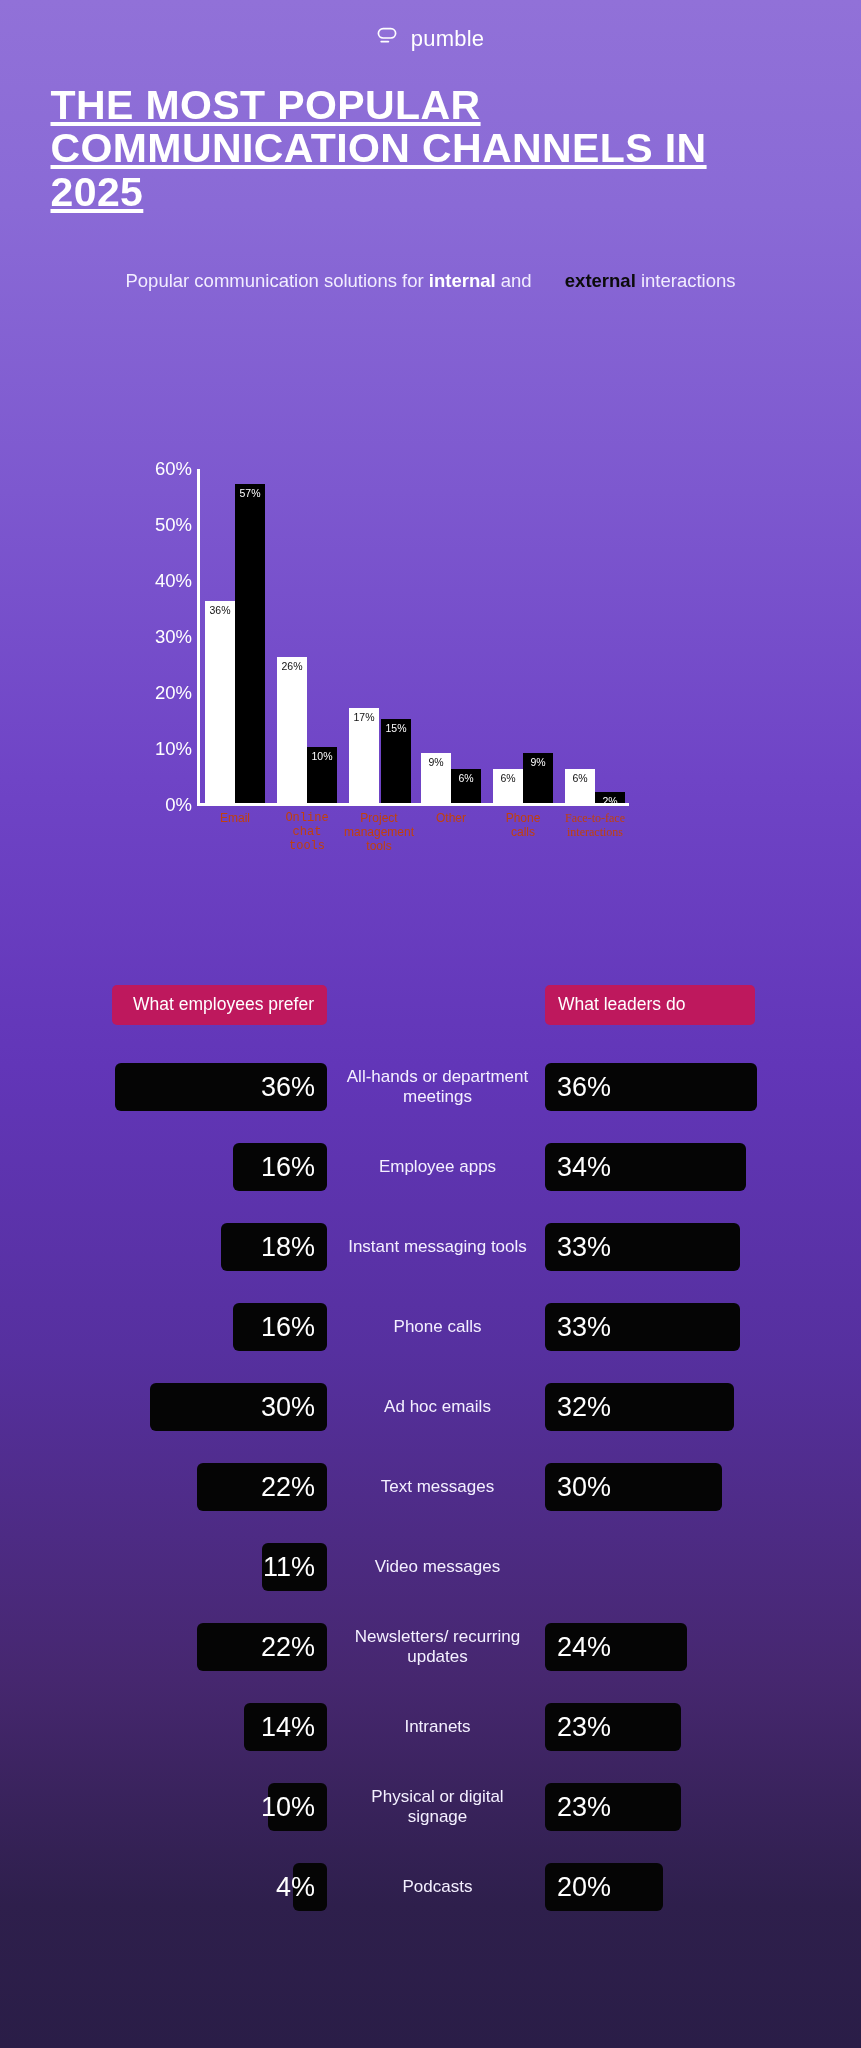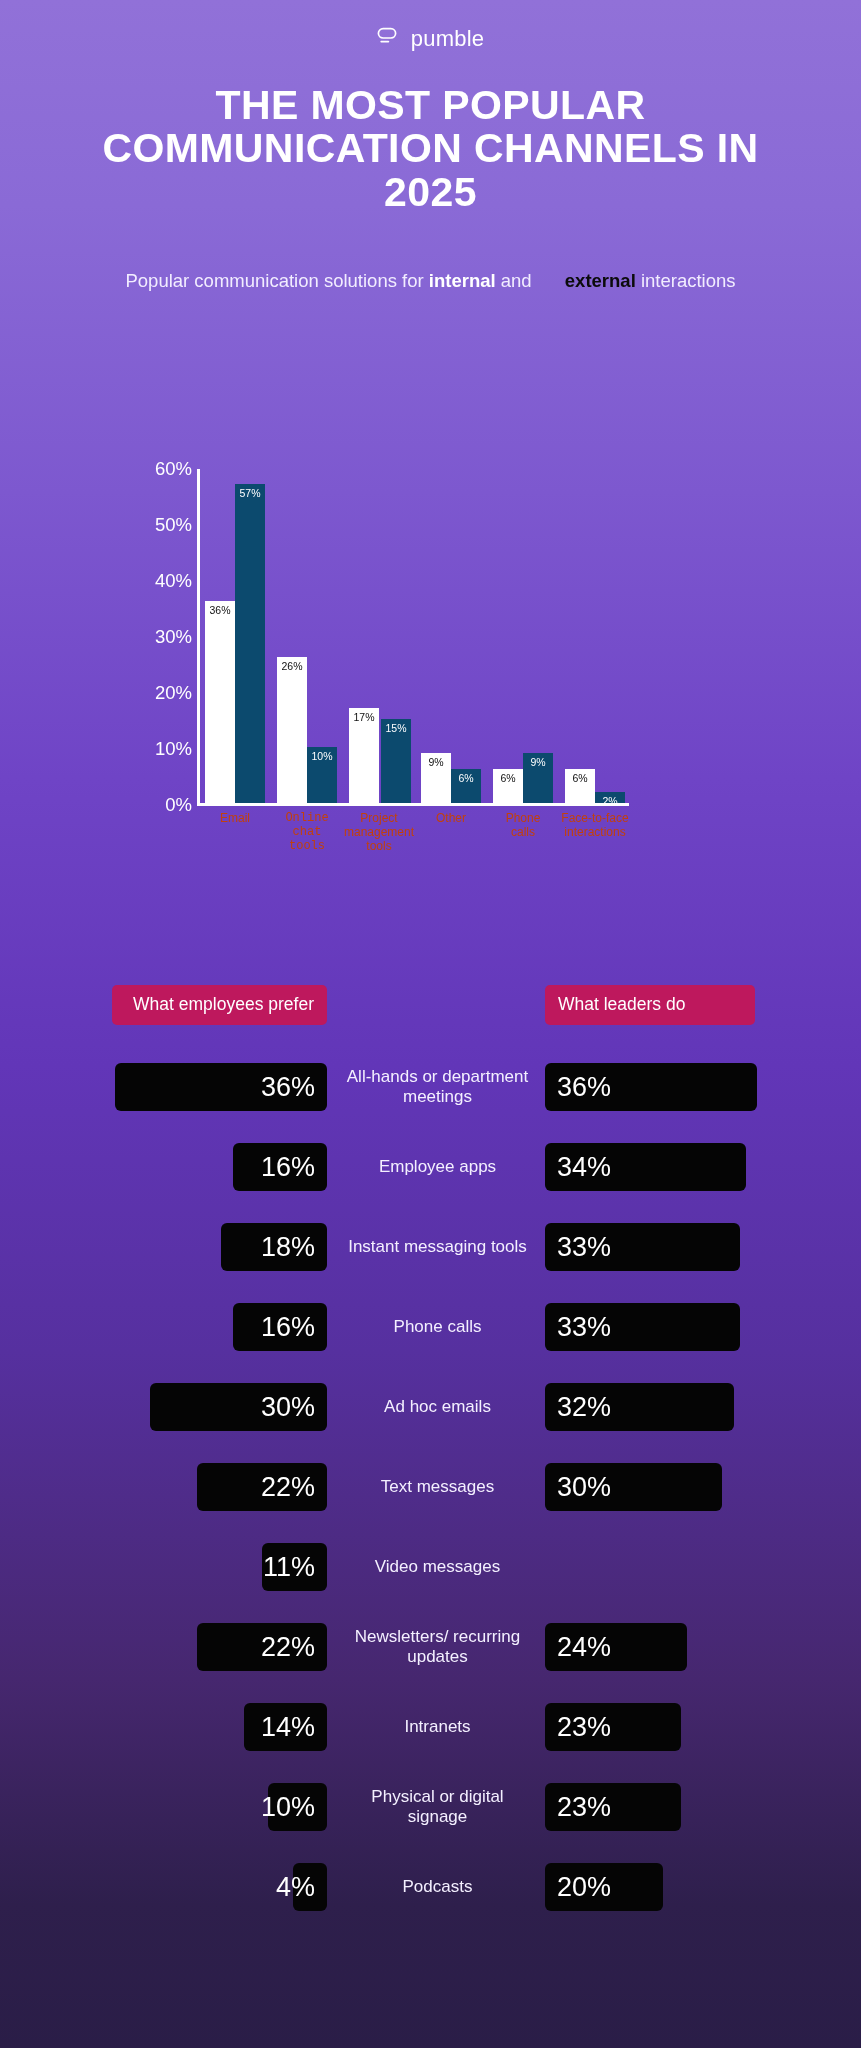--- a/index.html
+++ b/index.html
@@ -41,27 +41,27 @@
     letter-spacing: .2px;
     color: #ffffff;
     line-height: 1;
     position: relative;
     top: 1px;
   }
 
   .title {
     margin: 34px auto 0;
     width: 760px;
-    text-align: center;
     font-size: 41px;
     font-weight: 700;
     line-height: 1.06;
     letter-spacing: 0.4px;
     color: #ffffff;
     text-transform: uppercase;
+    text-decoration: underline;
   }
 
   .subtitle {
     margin: 55px auto 0;
     width: 640px;
     text-align: center;
     font-size: 18.5px;
     line-height: 1.33;
     color: #f2edff;
     font-weight: 400;
@@ -115,21 +115,21 @@
     position: absolute;
     bottom: 2px;
     height: 336px;
   }
   .bar {
     position: absolute;
     bottom: 0;
     width: 30px;
   }
   .bar.white { background: #ffffff; }
-  .bar.black { background: #0c4a6e; }
+  .bar.black { background: #000000; }
   .bar .vlabel {
     position: absolute;
     left: 0; right: 0;
     top: 4px;
     text-align: center;
     font-size: 10.5px;
     font-weight: 400;
     line-height: 1;
   }
   .bar.white .vlabel { color: #111111; }
@@ -297,21 +297,21 @@
             <span class="vlabel">2%</span>
           </div>
         </div>
       </div>
     <div class="x-labels" id="xLabels">
         <div class="x-label" style="left: -8px; width: 88px;"><span>Email</span></div>
         <div class="x-label" style="left: 64px; width: 88px; font-family: Liberation Mono, monospace;"><span>Online</span><br><span>chat</span><br><span>tools</span></div>
         <div class="x-label" style="left: 136px; width: 88px;"><span>Project</span><br><span>management</span><br><span>tools</span></div>
         <div class="x-label" style="left: 208px; width: 88px;"><span>Other</span></div>
         <div class="x-label" style="left: 280px; width: 88px;"><span>Phone</span><br><span>calls</span></div>
-        <div class="x-label" style="left: 352px; width: 88px;"><span>Face-to-face</span><br><span>interactions</span></div>
+        <div class="x-label" style="left: 352px; width: 88px; font-family: Liberation Serif, serif;"><span>Face-to-face</span><br><span>interactions</span></div>
       </div>
   </div>
 </div>
 
 <div class="cmp">
   <div class="cmp-head">
     <div class="head-pill left">What employees prefer</div>
     <div class="head-pill right">What leaders do</div>
   </div>
   <div id="cmpRows">

